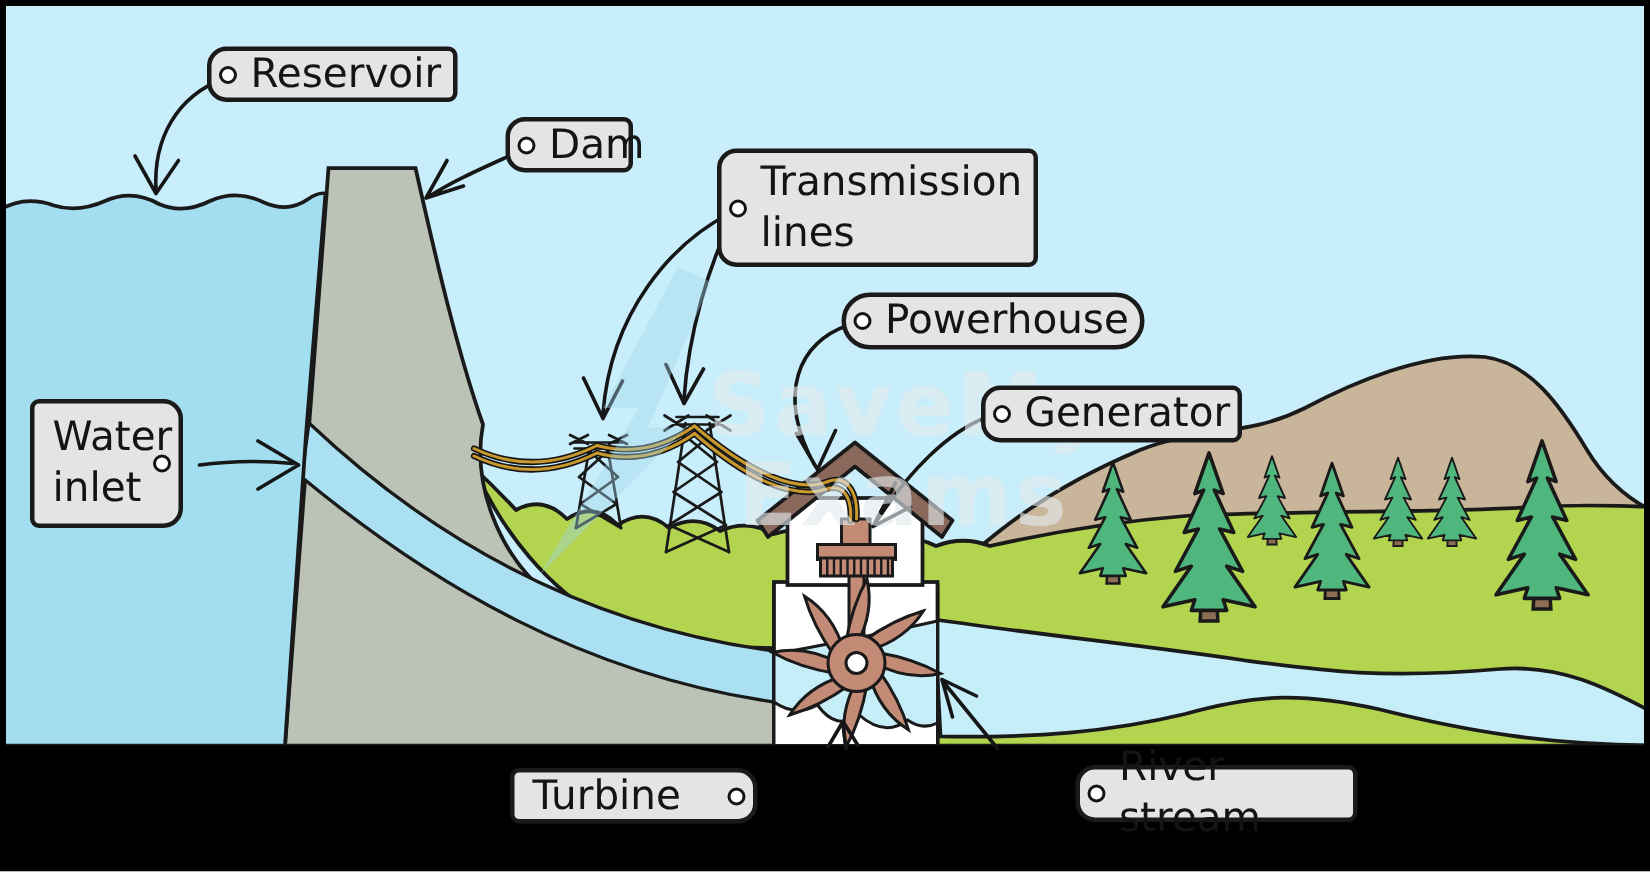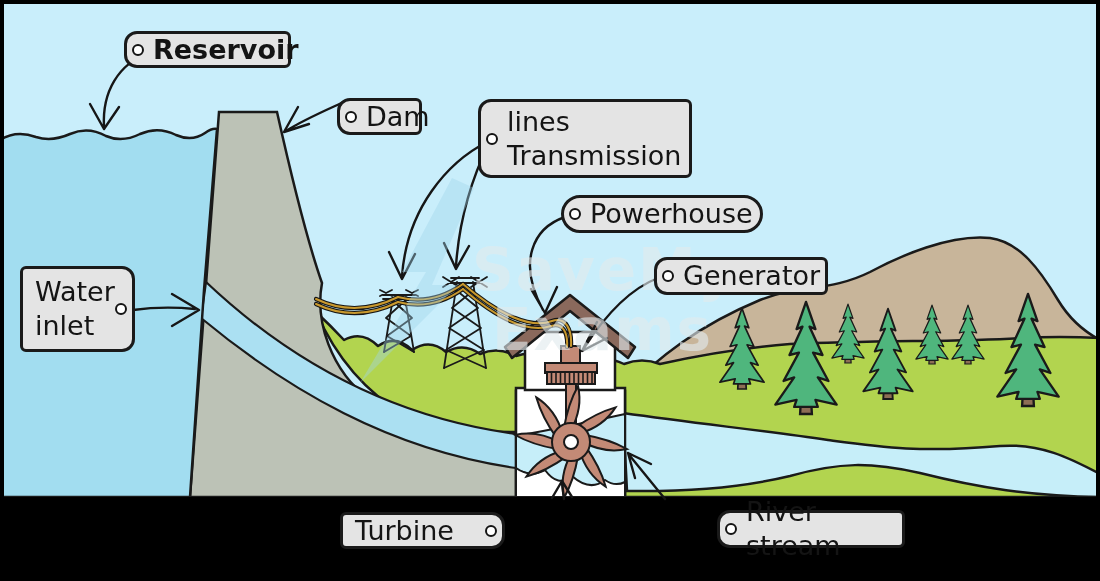--- a/index.html
+++ b/index.html
@@ -174,49 +174,49 @@
 </svg>
 
 <div class="watermark" style="left:0;top:0;width:1100px;height:581px;">
   <svg width="1100" height="581" style="position:absolute;left:0;top:0;">
     <path d="M452,178 L402,272 L426,272 L360,383 L458,285 L432,285 L474,188 Z" fill="#9fd4ec" opacity="0.4"></path>
   </svg>
   <span class="wm-text" style="left:472px;top:236px;">SaveMy</span>
   <span class="wm-text" style="left:492px;top:296px;">Exams</span>
 </div>
 
-<div class="tag hole-left" style="left:124px;top:31px;width:167px;height:37px;font-weight:bold;">
+<div class="tag hole-left" style="left:138px;top:31px;width:167px;height:37px;">
   <span class="hole"></span>
   <span>Reservoir</span>
 </div>
 
-<div class="tag hole-left" style="left:337px;top:98px;width:85px;height:37px;">
+<div class="tag hole-left" style="left:337px;top:78px;width:85px;height:37px;">
   <span class="hole"></span>
   <span>Dam</span>
 </div>
 
 <div class="tag hole-left" style="left:478px;top:99px;width:214px;height:79px;">
   <span class="hole"></span>
   <span class="lines">
+    <span>Transmission</span>
     <span>lines</span>
-    <span>Transmission</span>
   </span>
 </div>
 
 <div class="tag hole-left" style="left:561px;top:195px;width:202px;height:38px;border-radius:19px;">
   <span class="hole"></span>
   <span>Powerhouse</span>
 </div>
 
 <div class="tag hole-left" style="left:654px;top:257px;width:174px;height:38px;">
   <span class="hole"></span>
   <span>Generator</span>
 </div>
 
-<div class="tag hole-right" style="left:20px;top:266px;width:115px;height:86px;">
+<div class="tag hole-right" style="left:20px;top:266px;width:102px;height:86px;">
   <span class="lines">
     <span>Water</span>
     <span>inlet</span>
   </span>
   <span class="hole"></span>
 </div>
 
 <div class="tag hole-right" style="left:340px;top:512px;width:165px;height:37px;">
   <span>Turbine</span>
   <span class="hole"></span>

